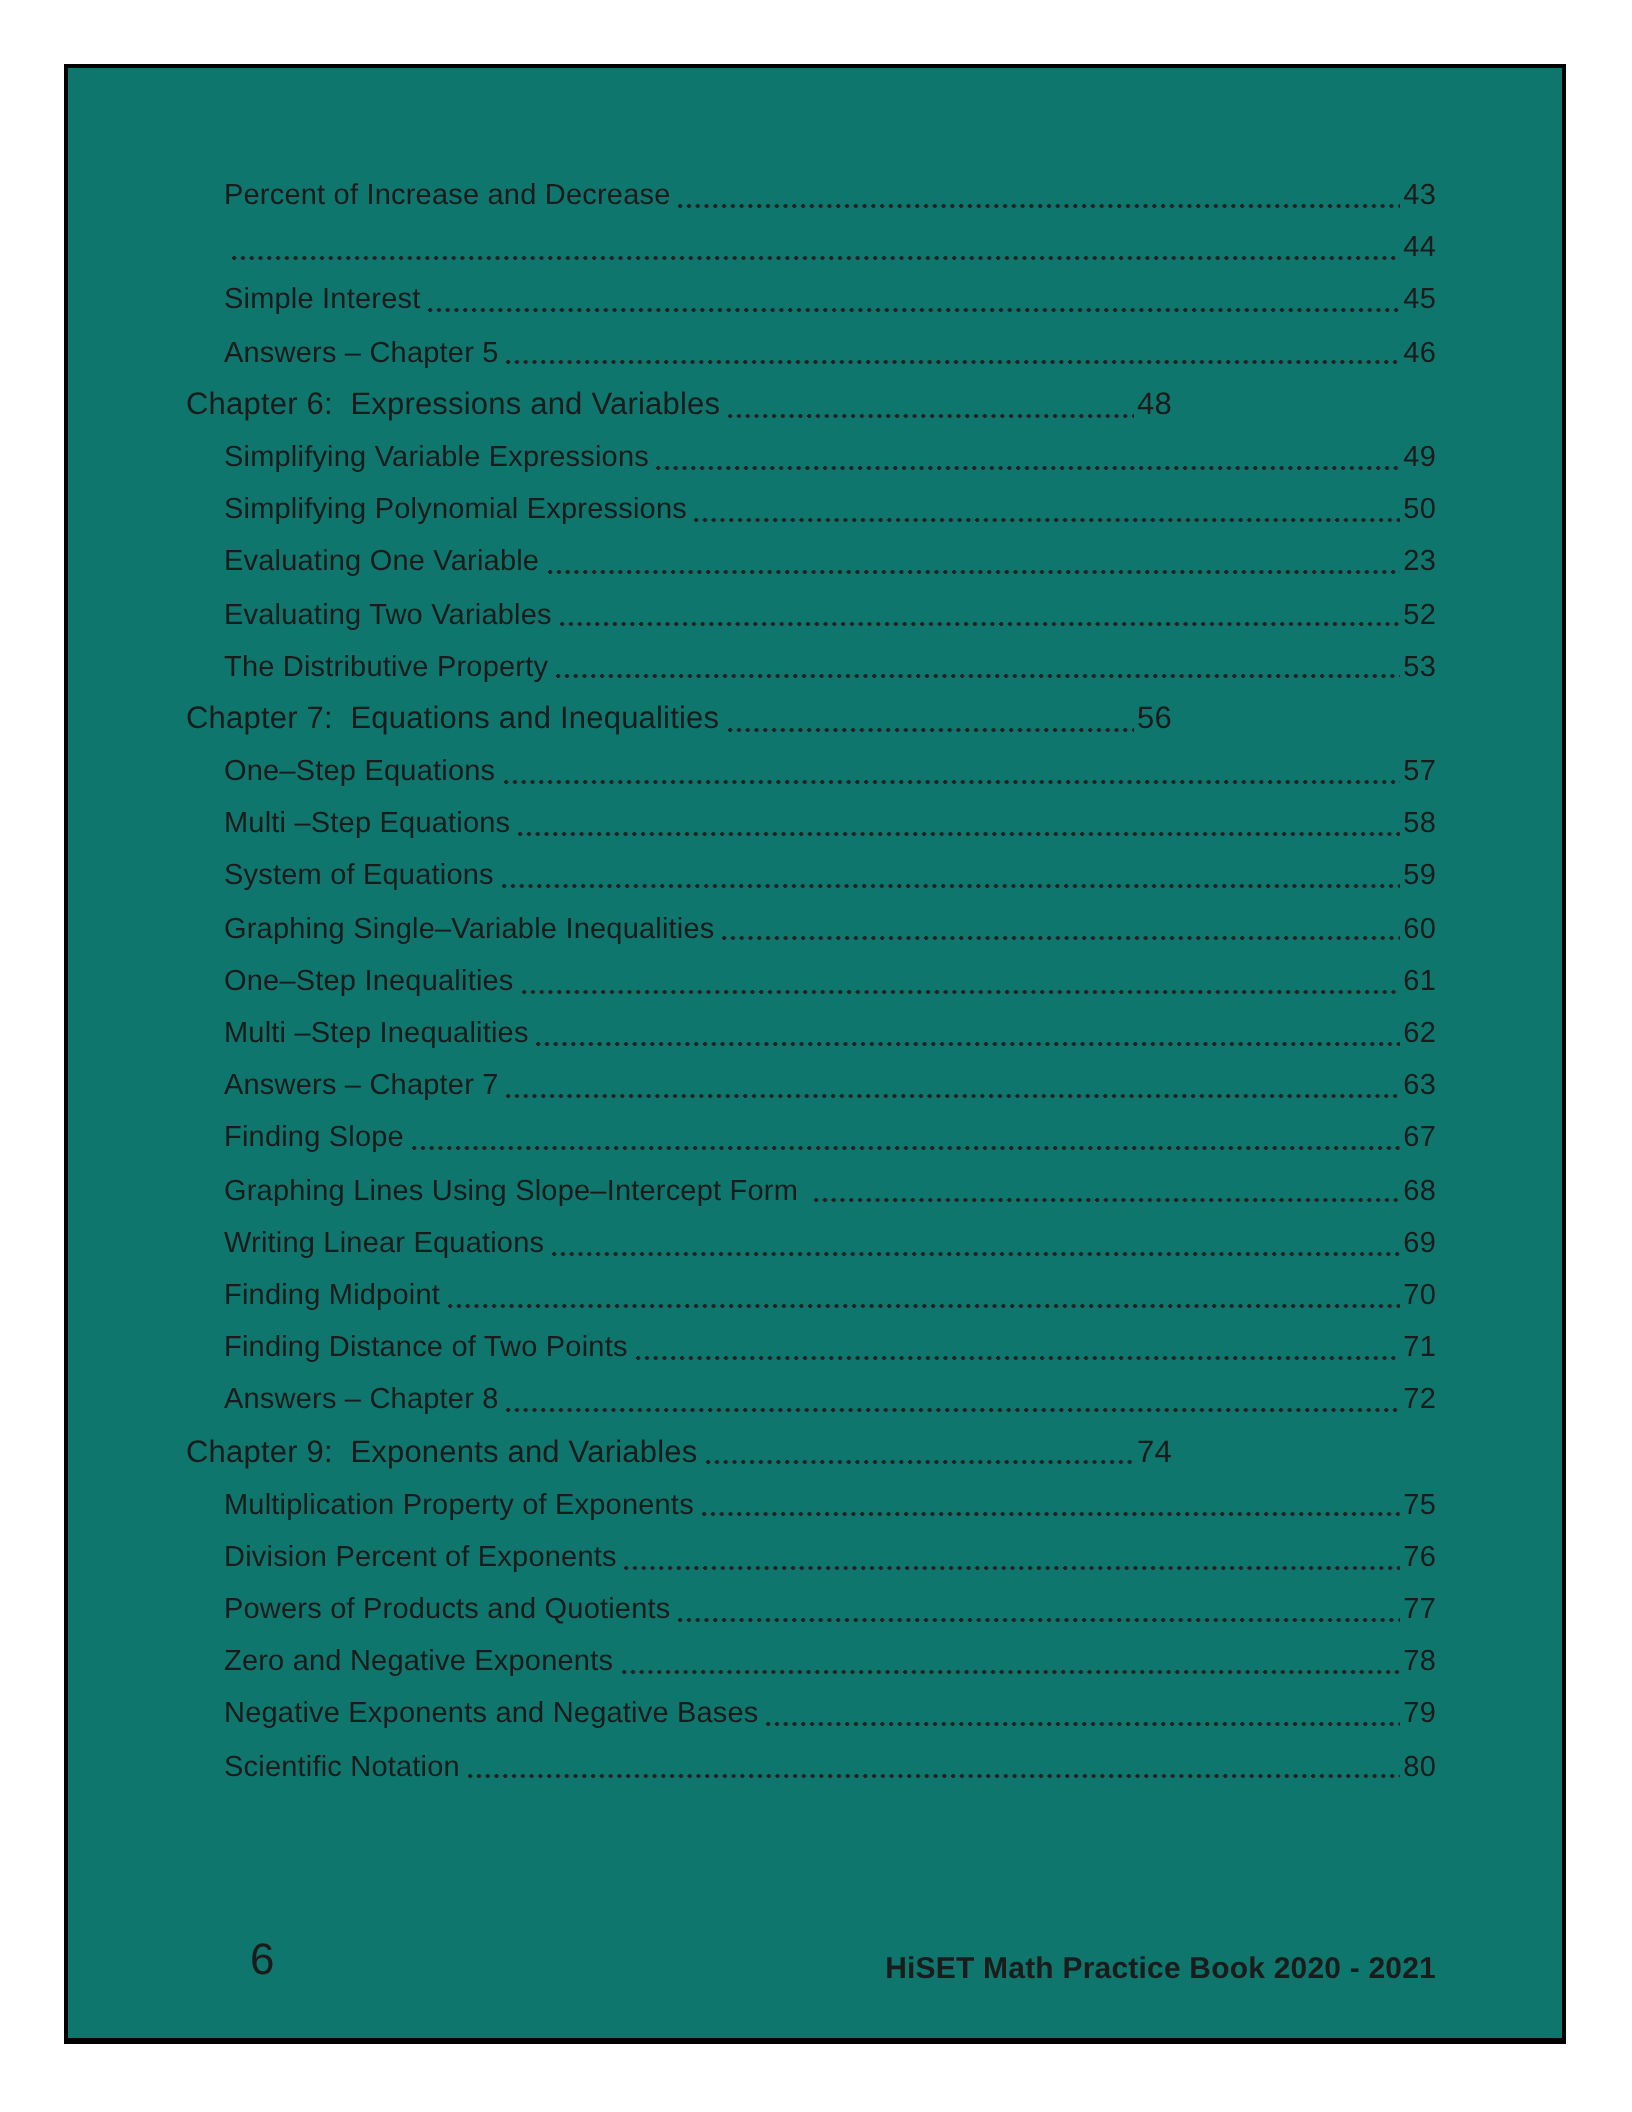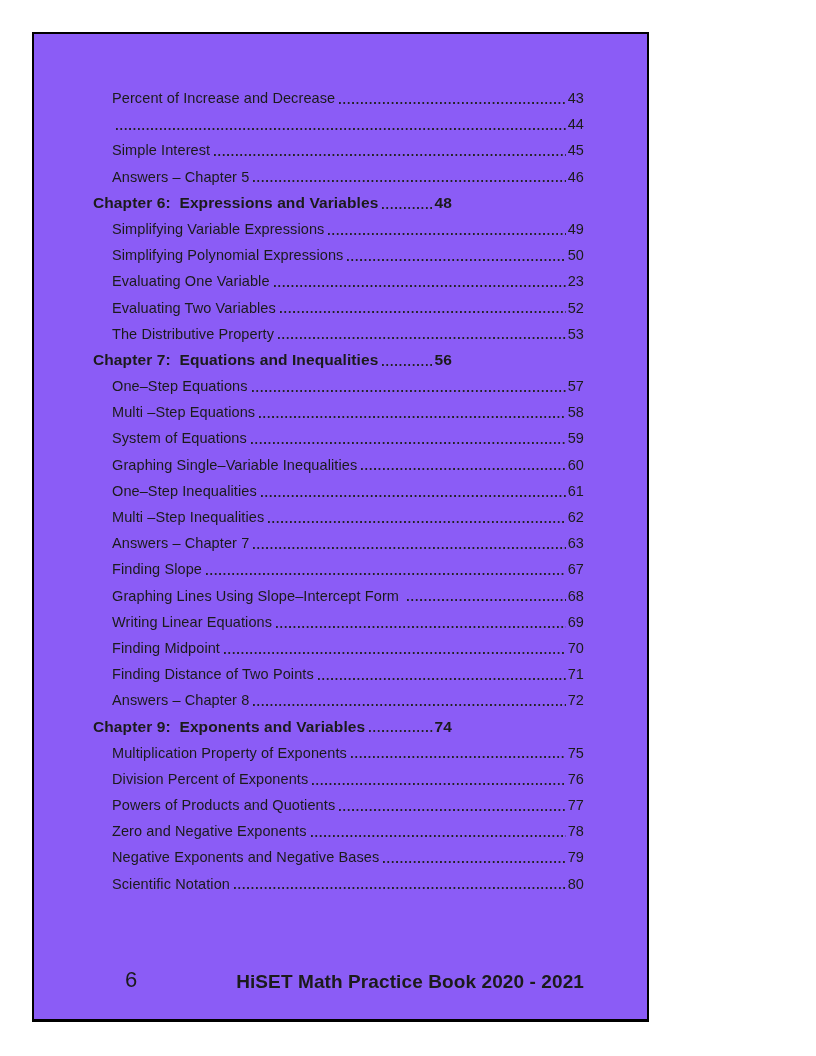--- a/index.html
+++ b/index.html
@@ -9,45 +9,44 @@
     height: 1056px;
     background: #ffffff;
     font-family: "Liberation Sans", "DejaVu Sans", sans-serif;
     color: #1b1b1b;
     overflow: hidden;
   }
   .page {
     position: absolute;
     left: 32px;
     top: 32px;
-    width: 617px;
+    width: 751px;
     height: 990px;
     box-sizing: border-box;
     border: 2px solid #000;
     border-bottom-width: 3px;
-    background: #8b5cf6;
+    background: #0f766e;
   }
   .toc {
     position: absolute;
     left: 59px;
     right: 63px;
     top: 51px;
   }
   .toc-row {
     display: flex;
     align-items: baseline;
     height: 26.2px;
     line-height: 26.2px;
     white-space: pre;
   }
   .toc-row.chapter {
     font-size: 15.5px;
     margin-right: 132px;
     letter-spacing: 0.1px;
-    font-weight: bold;
   }
   .toc-row.sub {
     font-size: 14.5px;
     margin-left: 19px;
     letter-spacing: 0.1px;
   }
   .title {
     flex: 0 0 auto;
   }
   .leader {
@@ -78,21 +77,21 @@
     display: flex;
     justify-content: space-between;
     align-items: flex-end;
   }
   .folio {
     font-size: 22px;
     margin-left: 30px;
     font-weight: 400;
   }
   .book-title {
-    font-size: 19px;
+    font-size: 15px;
     font-weight: 700;
     letter-spacing: 0.1px;
     margin-left: 22px;
   }
 </style>
 </head>
 <body>
 
 <div class="page">
 

